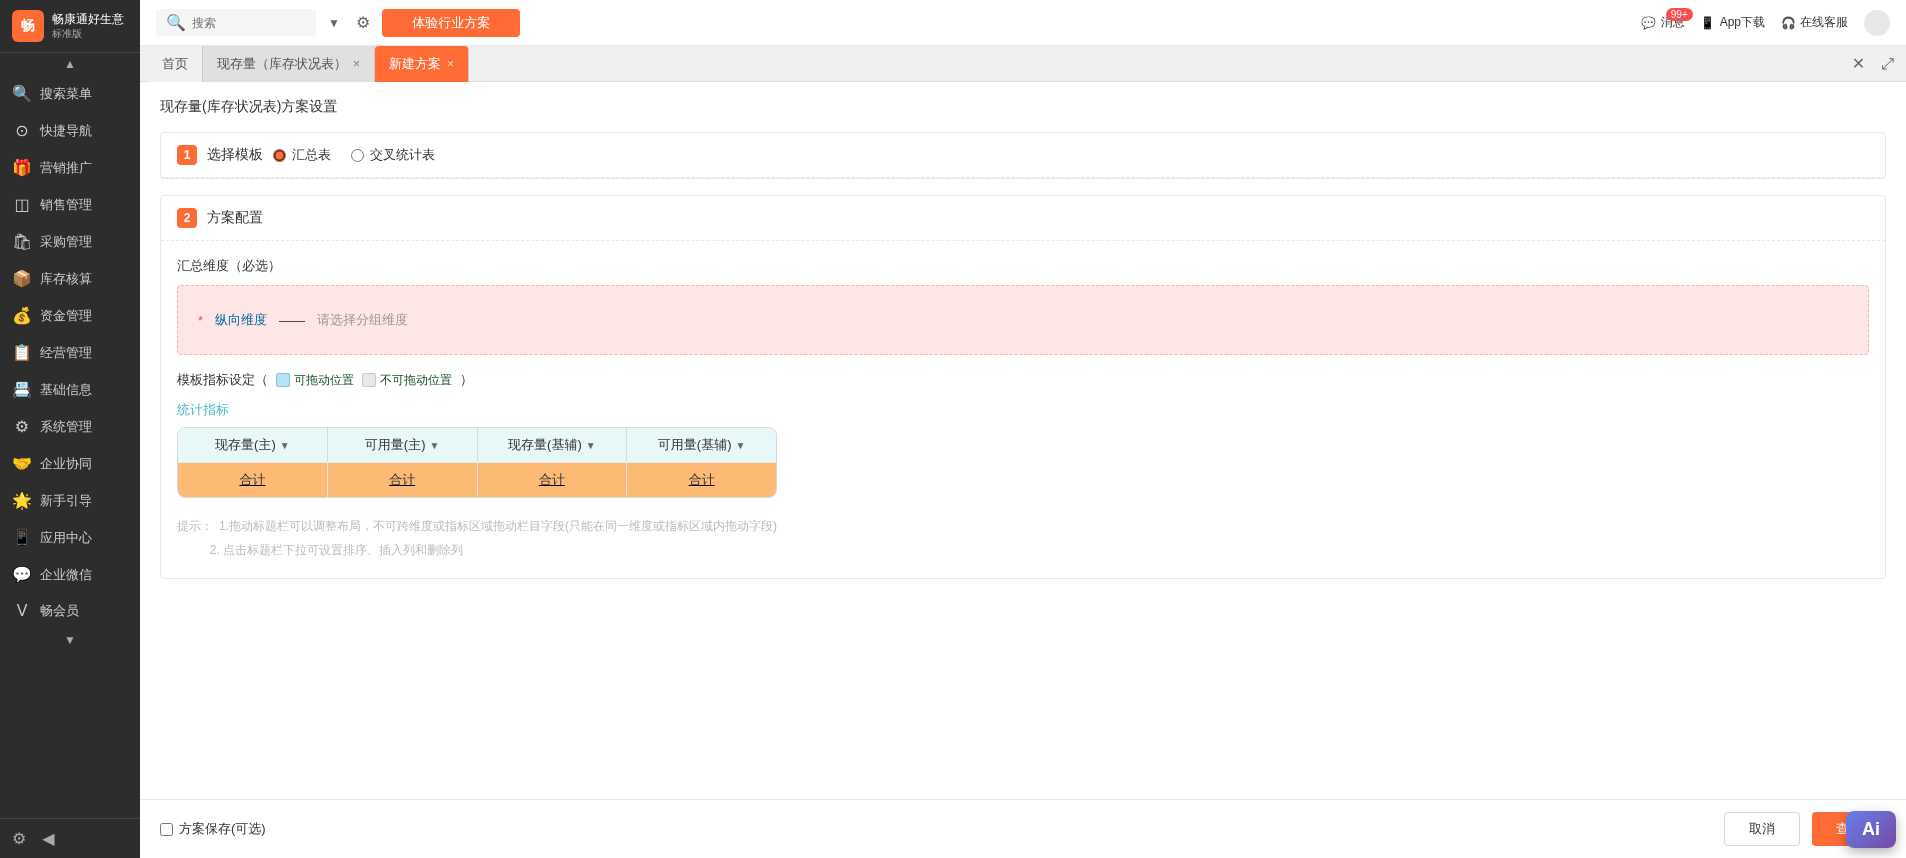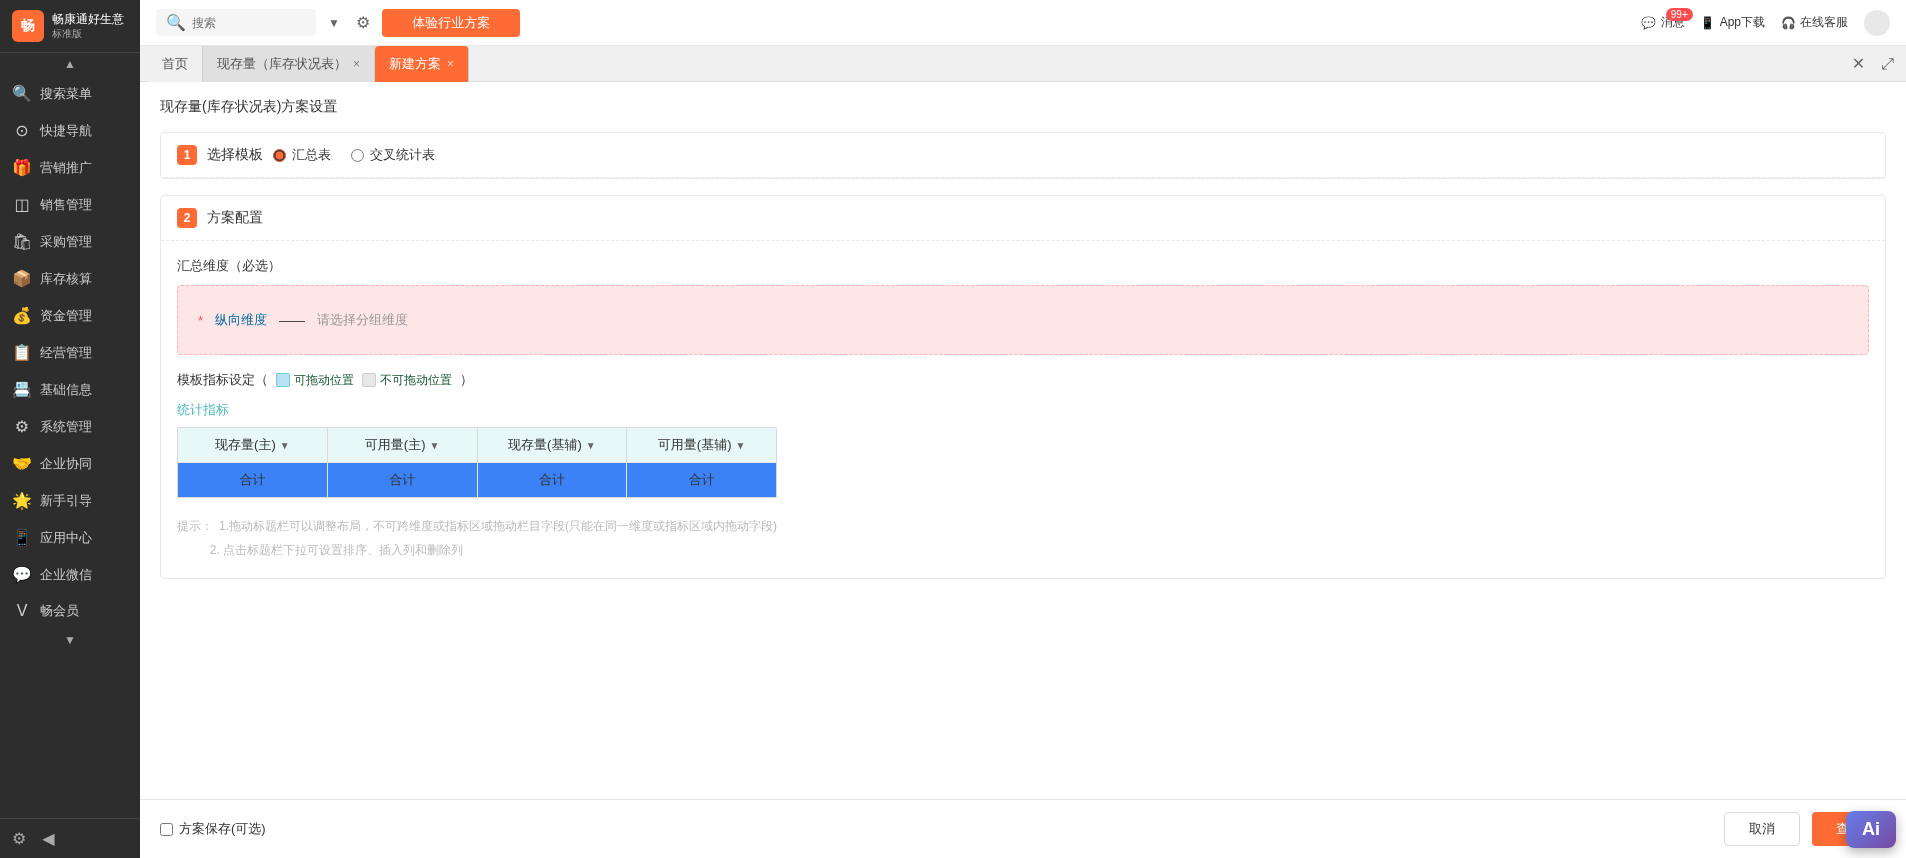--- a/index.html
+++ b/index.html
@@ -346,21 +346,21 @@
     .legend-box.non-draggable { background: #e8e8e8; border: 1px solid #ccc; }
 
     
     .stats-label {
       font-size: 13px;
       color: #4eb8c0;
       margin-bottom: 8px;
     }
     .stats-table {
       border: 1px solid #d9d9d9;
-      border-radius: 1px;
+      border-radius: 8px;
       overflow: hidden;
       width: 600px;
     }
     .stats-table-header {
       display: flex;
       background: #e8f7f8;
     }
     .stats-col {
       flex: 1;
       padding: 8px 12px;
@@ -370,21 +370,22 @@
       display: flex;
       align-items: center;
       justify-content: center;
       gap: 4px;
     }
     .stats-col:last-child { border-right: none; }
     .stats-col .chevron { font-size: 10px; color: #666; }
     .stats-table-row {
       display: flex;
       border-top: 1px solid #e8e8e8;
-      background: #3b82f6;
+      background: #fdba74;
+      text-decoration: underline;
     }
     .stats-cell {
       flex: 1;
       padding: 8px 12px;
       border-right: 1px solid #e8e8e8;
       font-size: 13px;
       color: #333;
       text-align: center;
     }
     .stats-cell:last-child { border-right: none; }

